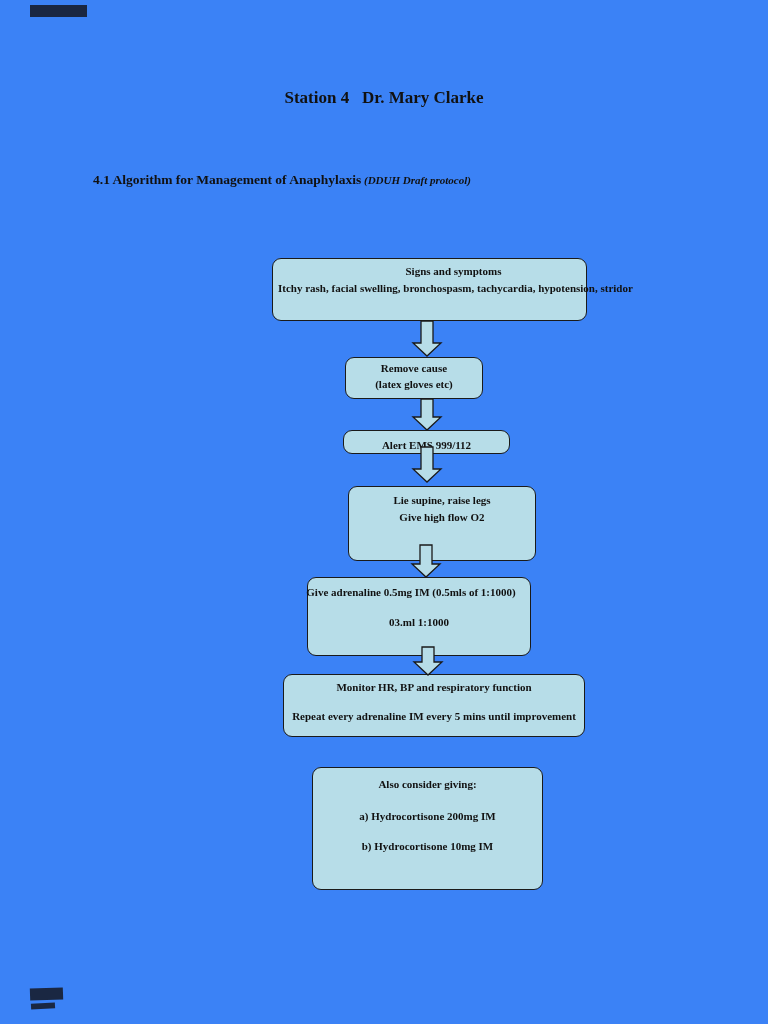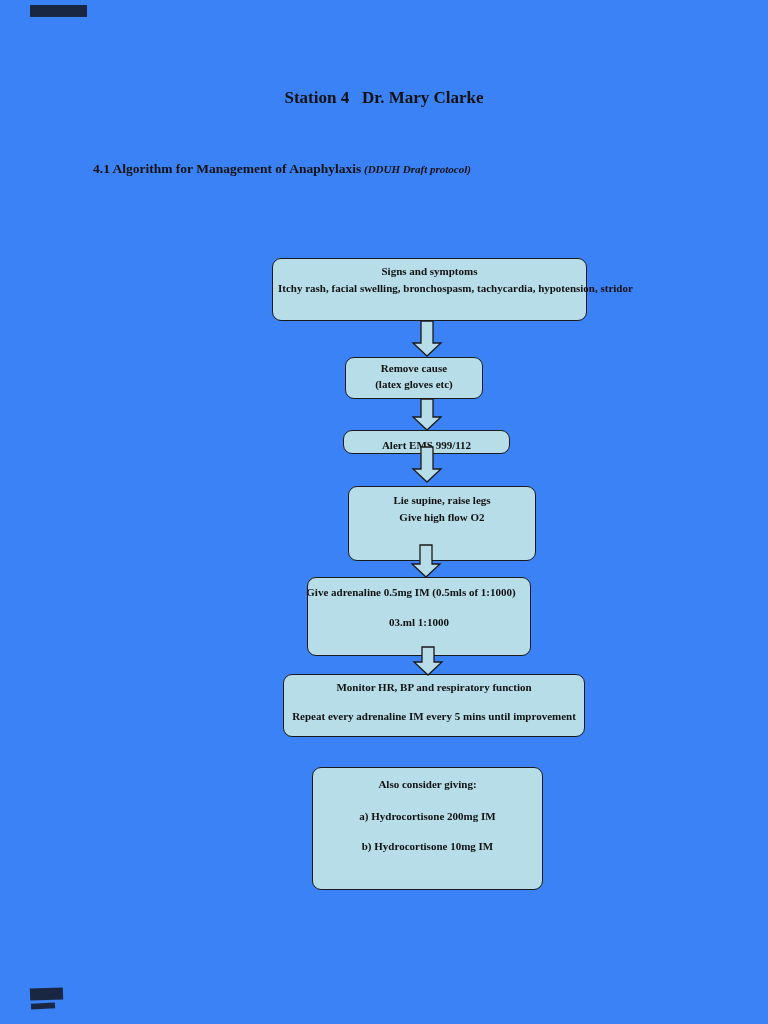--- a/index.html
+++ b/index.html
@@ -17,21 +17,21 @@
     left: 0; top: 88px;
     width: 768px;
     text-align: center;
     font-size: 17px;
     font-weight: bold;
     color: #111;
     white-space: pre;
   }
   .section-heading {
     position: absolute;
-    left: 93px; top: 161px;
+    left: 93px; top: 172px;
     font-size: 13.5px;
     font-weight: bold;
     color: #111;
     white-space: nowrap;
   }
   .section-heading .note {
     font-size: 11px;
     font-style: italic;
     font-weight: bold;
   }
@@ -66,21 +66,21 @@
 
 <div class="page">
 
   <div class="corner-mark" id="mark-tl"></div>
 
   <div class="doc-title">Station 4   Dr. Mary Clarke</div>
 
   <div class="section-heading"><span>4.1 Algorithm for Management of Anaphylaxis</span><span class="note"> <span>(DDUH Draft protocol)</span></span></div>
 
   <div class="node" style="left:272px; top:258px; width:315px; height:63px;">
-    <div class="node-line" style="top:6px;">Signs and symptoms</div>
+    <div class="node-line" style="top:6px;padding-left:24px;">Signs and symptoms</div>
     <div class="node-line shift-l23" style="top:23px;">Itchy rash, facial swelling, bronchospasm, tachycardia, hypotension, stridor</div>
   </div>
 
   <div class="node" style="left:345px; top:357px; width:138px; height:42px;">
     <div class="node-line" style="top:4px;">Remove cause</div>
     <div class="node-line" style="top:20px;">(latex gloves etc)</div>
   </div>
 
   <div class="node" style="left:343px; top:430px; width:167px; height:24px;">
     <div class="node-line" style="top:8px;">Alert EMS 999/112</div>

